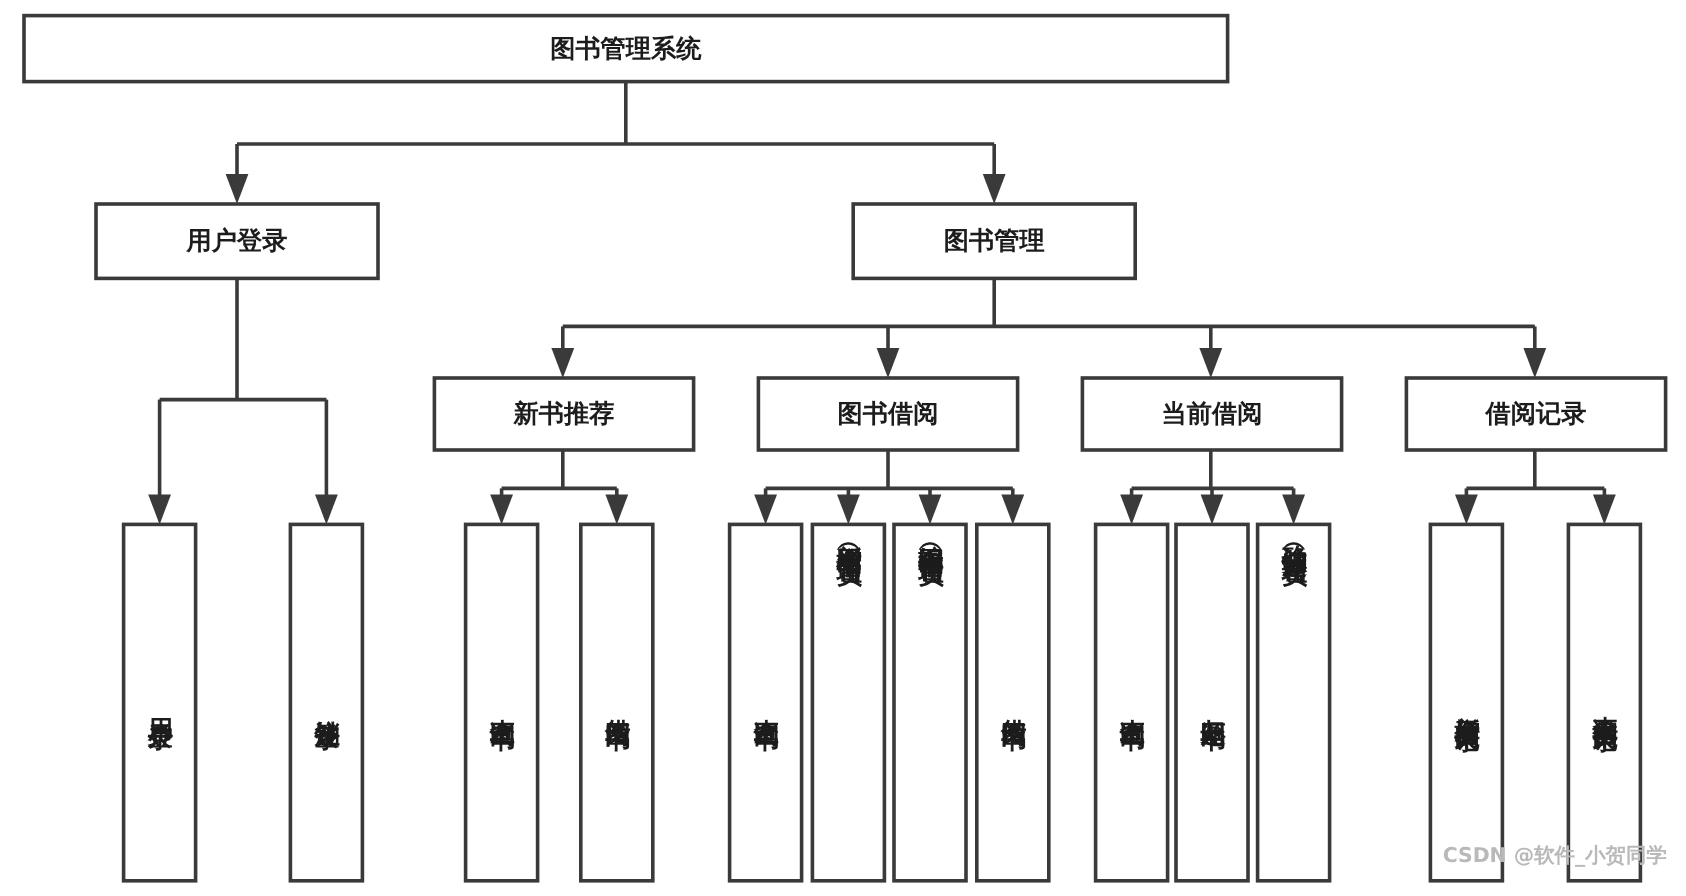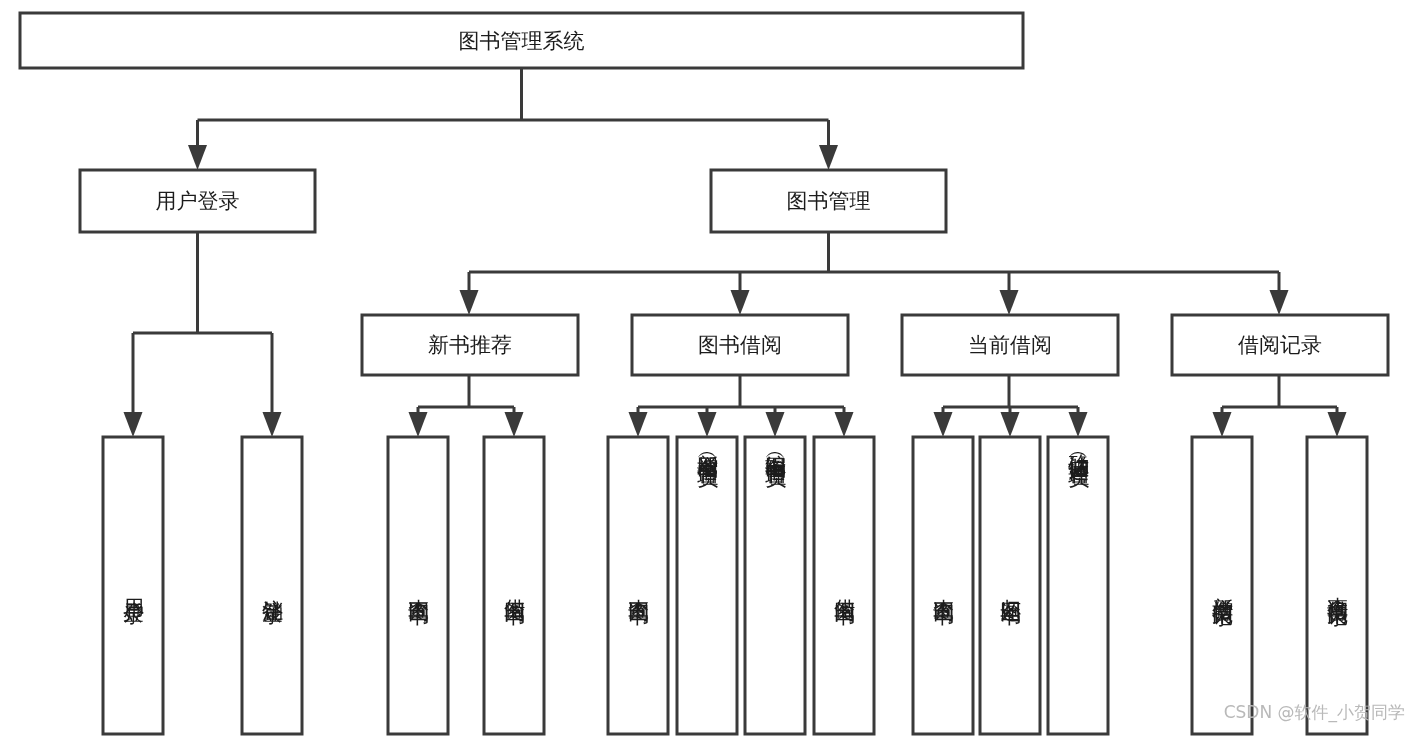--- a/index.html
+++ b/index.html
@@ -13,20 +13,21 @@
     font-family: "DejaVu Sans", "Liberation Sans", sans-serif;
     overflow: hidden;
     position: relative;
   }
   #diagram-root {
     position: absolute;
     left: 0;
     top: 0;
     width: 1405px;
     height: 730px;
+    font-weight: bold;
   }
   svg#diagram-svg {
     display: block;
     width: 1405px;
     height: 747px;
   }
   .node-box {
     fill: #ffffff;
     stroke: #3a3a3a;
     stroke-width: 3;
@@ -61,21 +62,21 @@
     font-family: "DejaVu Sans", "Liberation Sans", sans-serif;
     font-size: 21px;
     line-height: 1.32;
     letter-spacing: 2px;
     color: #1c1c1c;
     white-space: nowrap;
     text-align: center;
   }
   #watermark {
     position: absolute;
-    right: 0;
+    right: 16px;
     bottom: 6px;
     font-family: "DejaVu Sans", "Liberation Sans", sans-serif;
     font-size: 17px;
     color: #b9b9b9;
     white-space: nowrap;
   }
 </style>
 </head>
 <body>
 

